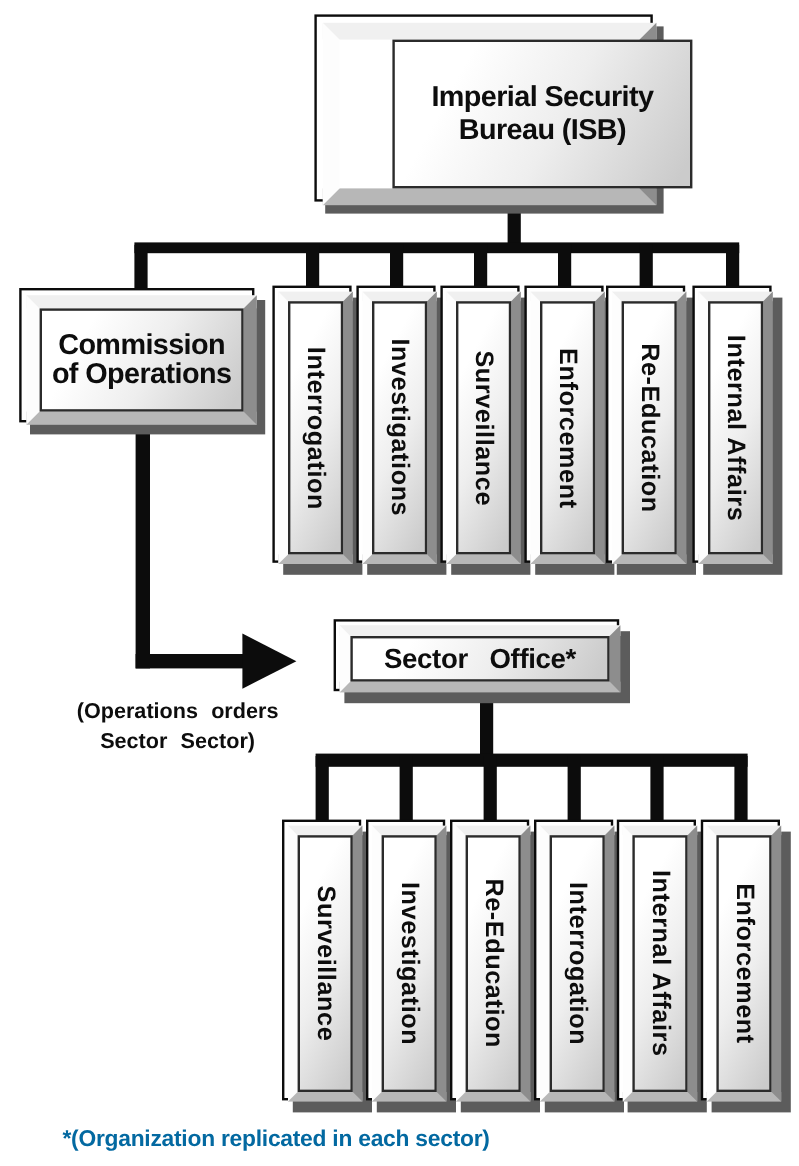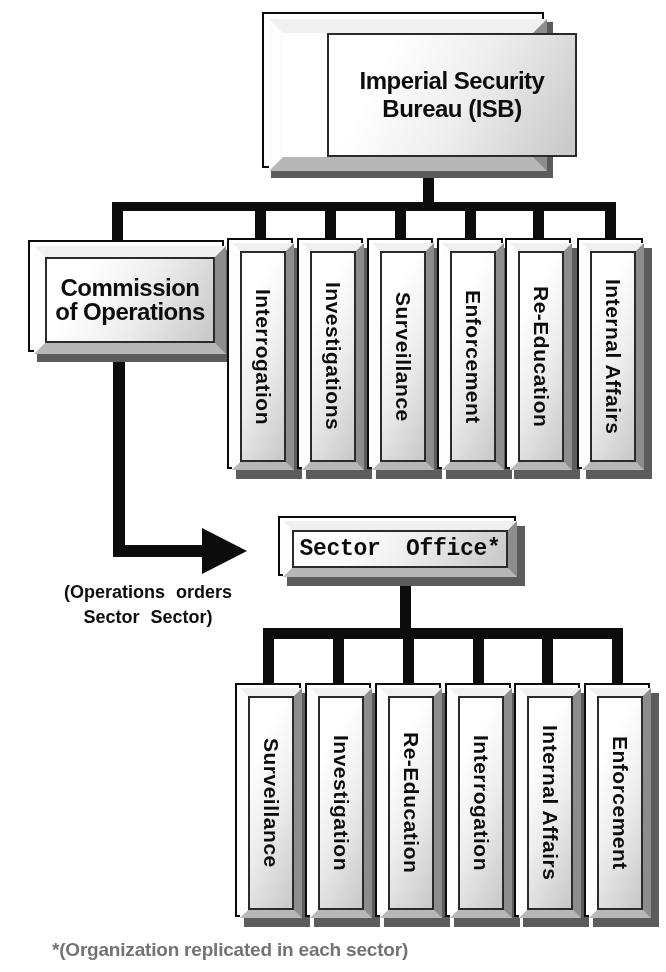--- a/index.html
+++ b/index.html
@@ -63,21 +63,21 @@
   }
 
   
   .note {
     position: absolute; left: 50px; top: 580px; width: 196px;
     font-weight: 700; font-size: 18px; line-height: 25px;
     text-align: center; color: #0d0d0d; word-spacing: 6px;
   }
   .footnote {
     position: absolute; left: 52px; top: 939px;
-    font-weight: 700; font-size: 19px; color: #737373;
+    font-weight: 700; font-size: 19px; color: #0369a1;
     letter-spacing: -0.2px;
   }
 </style>
 </head>
 <body>
 
 <div id="canvas">
 
   <div class="cline" style="left:423px; top:162px; width:11px; height:44px;"></div>
 
@@ -103,21 +103,21 @@
   <div class="cline" style="left:473px; top:630px; width:11px; height:58px;"></div>
   <div class="cline" style="left:542px; top:630px; width:11px; height:58px;"></div>
   <div class="cline" style="left:612px; top:630px; width:11px; height:58px;"></div>
 
   <div class="box3d hbox" style="left:264px; top:14px; width:278px; height:152px;">
     <div class="bevel">
       <div class="face isb-face">Imperial Security Bureau (ISB)</div>
     </div>
   </div>
 
-  <div class="box3d hbox comm" style="left:30px; top:242px; width:192px; height:108px;padding-left:12px;">
+  <div class="box3d hbox comm" style="left:18px; top:242px; width:192px; height:108px;padding-left:12px;">
     <div class="bevel">
       <div class="face comm-face">Commission of Operations</div>
     </div>
   </div>
 
   <div class="box3d vbox" style="left:229px; top:240px;">
     <div class="bevel">
       <div class="face">
         <span class="vlabel">Interrogation</span>
       </div>
@@ -157,21 +157,21 @@
         <span class="vlabel">Internal Affairs</span>
       </div>
     </div>
   </div>
 
   <div class="note">
     <div>(Operations orders</div>
     <div>Sector Sector)</div>
   </div>
 
-  <div class="box3d hbox sector" style="left:280px; top:518px; width:234px; height:56px;font-family:Liberation Mono, monospace;">
+  <div class="box3d hbox sector" style="left:280px; top:518px; width:234px; height:56px;">
     <div class="bevel">
       <div class="face sector-face">Sector Office*</div>
     </div>
   </div>
 
   <div class="box3d vbox2" style="left:237px; top:685px;">
     <div class="bevel">
       <div class="face">
         <span class="vlabel">Surveillance</span>
       </div>

